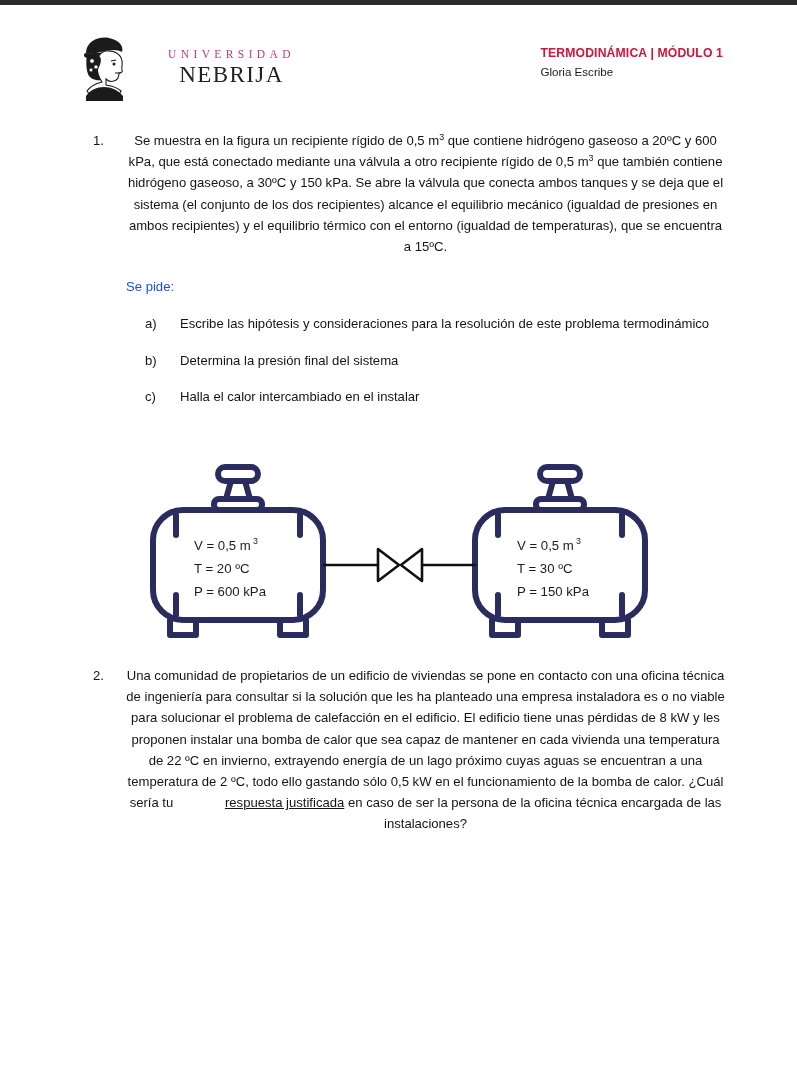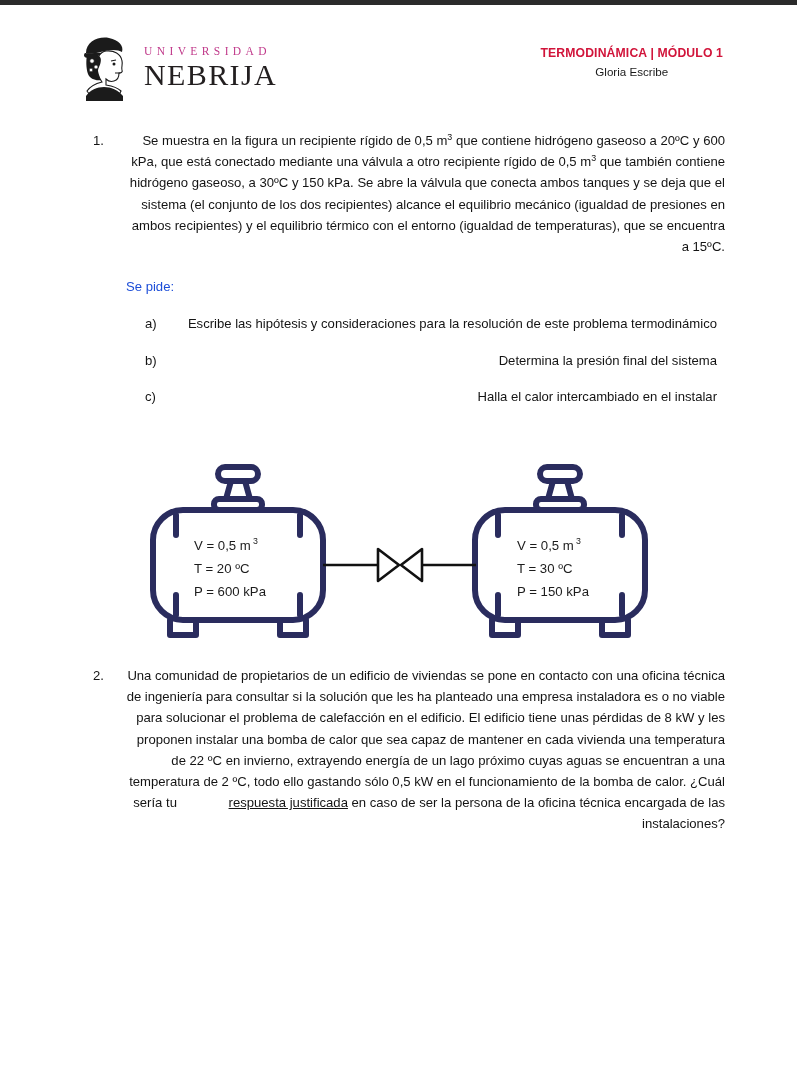--- a/index.html
+++ b/index.html
@@ -33,50 +33,52 @@
     left: 0;
     width: 797px;
     height: 80px;
   }
   .brand {
     position: absolute;
     left: 78px;
     top: 0px;
     display: flex;
     align-items: center;
+    gap: 24px;
   }
   .brand-mark {
     width: 56px;
     height: 68px;
     flex: 0 0 auto;
   }
   .brand-words {
     margin-left: 10px;
     padding-top: 2px;
   }
   .brand-top {
     font-family: "Liberation Serif", serif;
     font-size: 11.5px;
     letter-spacing: 4.4px;
     color: #c0398a;
     line-height: 1;
     margin-bottom: 2px;
   }
   .brand-main {
     font-family: "Liberation Serif", serif;
-    font-size: 30px;
+    font-size: 23px;
     letter-spacing: 1.4px;
     color: #231f20;
     line-height: 1.05;
+    text-align: center;
   }
   .header-right {
     position: absolute;
     right: 74px;
     top: 13px;
-    text-align: center;
+    text-align: left;
   }
   .course-title {
     color: #d1143a;
     font-weight: bold;
     font-size: 12.2px;
     letter-spacing: 0.15px;
     line-height: 1.2;
   }
   .author {
     color: #1a1a1a;
@@ -104,21 +106,21 @@
     width: 26px;
     font-size: 13.1px;
     color: #141414;
     line-height: 21.2px;
   }
   .q-text {
     margin-left: 33px;
     font-size: 13.1px;
     color: #141414;
     line-height: 21.2px;
-    text-align: right;
+    text-align: center;
   }
   .sub-label {
     margin-left: 126px;
     margin-top: 19px;
     font-size: 13.1px;
     color: #1d4ed8;
     line-height: 21.2px;
   }
   .sub-list {
     margin-top: 16px;
@@ -133,21 +135,20 @@
     line-height: 21.2px;
   }
   .sub-marker {
     position: absolute;
     left: 0;
     top: 0;
     width: 24px;
   }
   .sub-body {
     margin-left: 35px;
-    text-align: right;
   }
   sup { font-size: 0.68em; vertical-align: super; line-height: 0; }
   .uline { text-decoration: underline; margin-left: 48px; }
 
   
   .figure {
     position: absolute;
     left: 140px;
     top: 455px;
     width: 520px;

